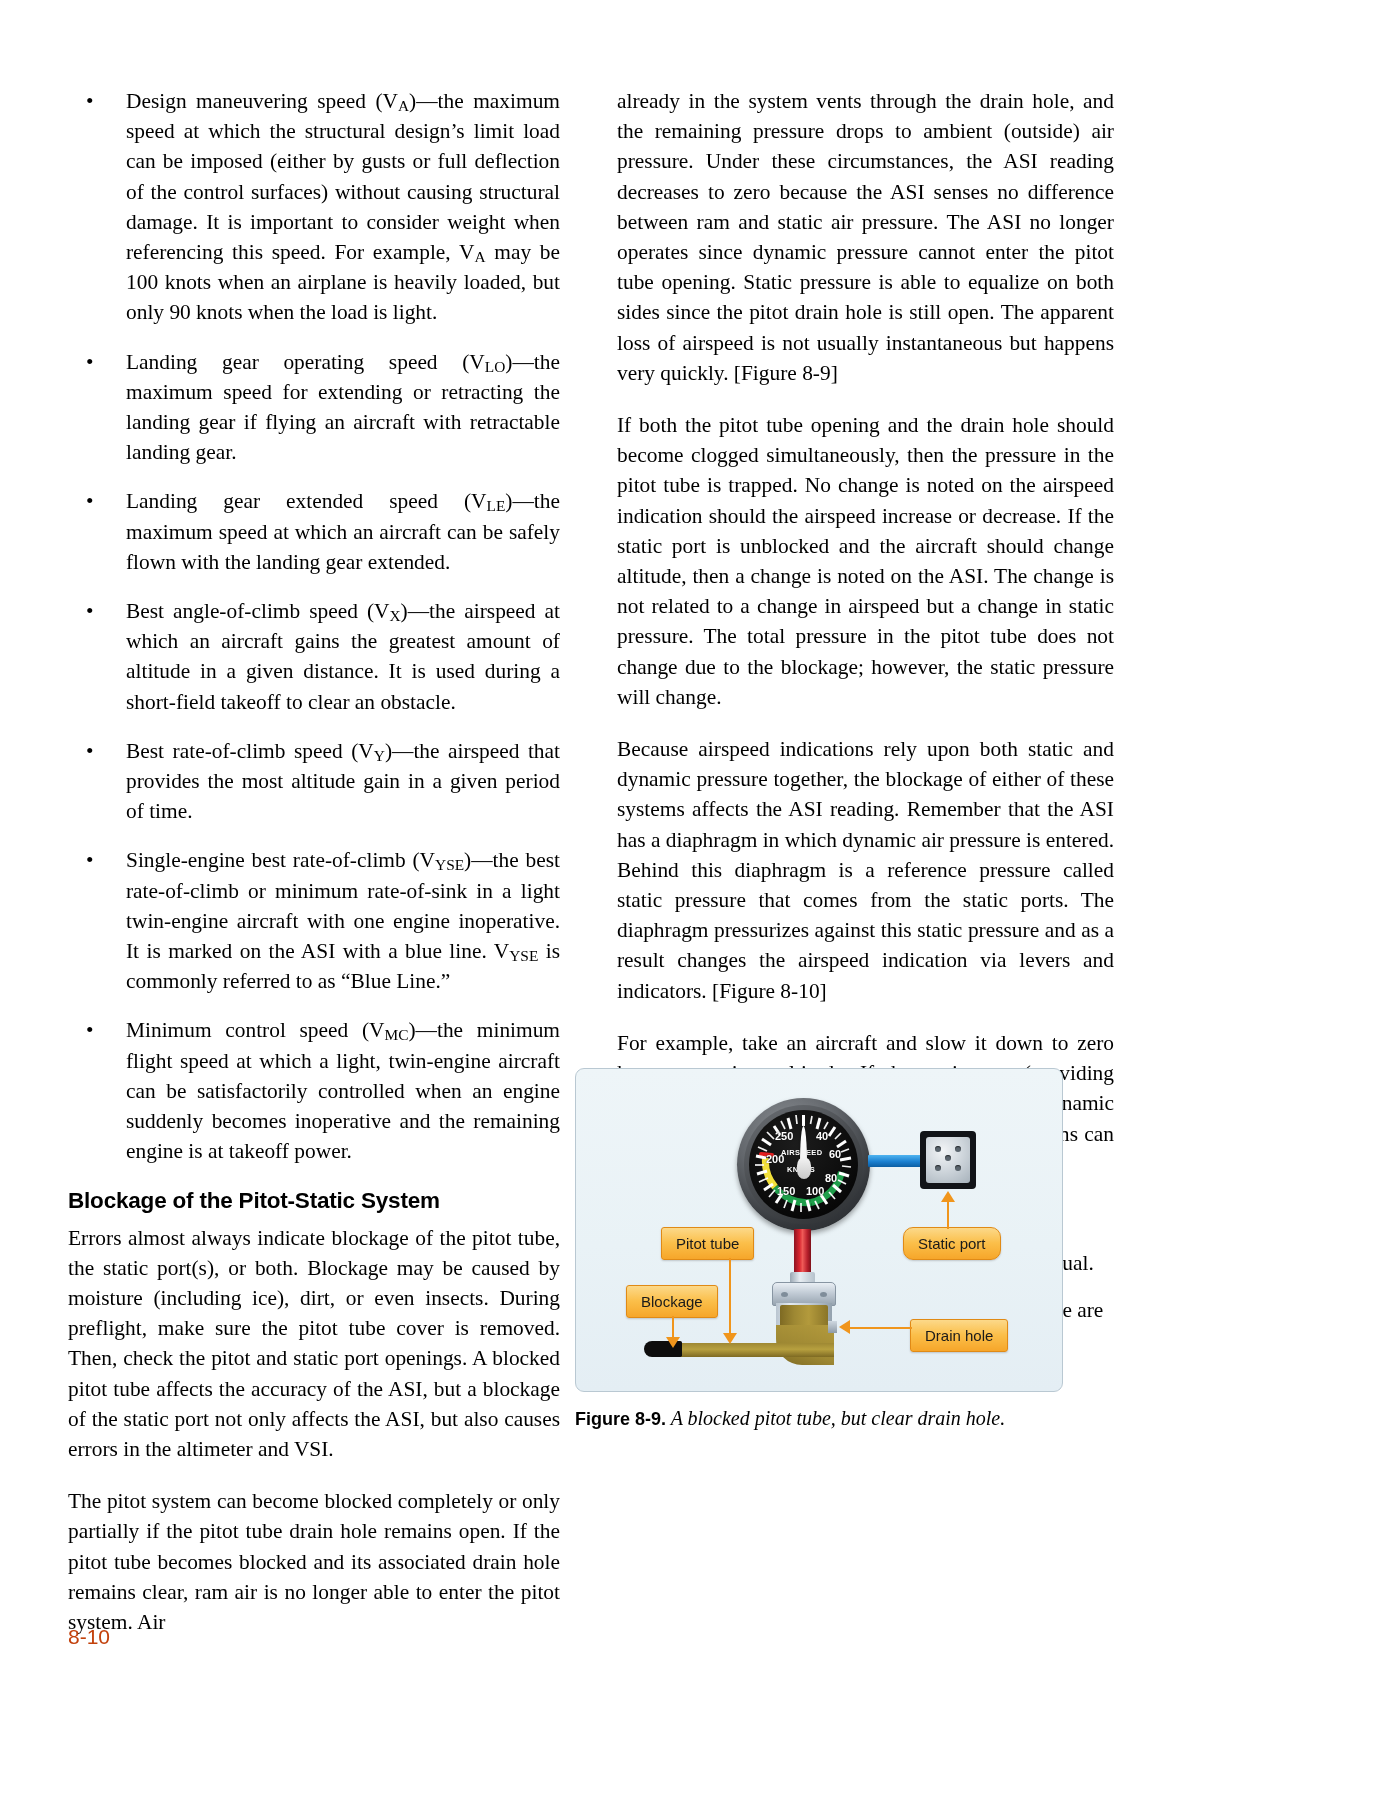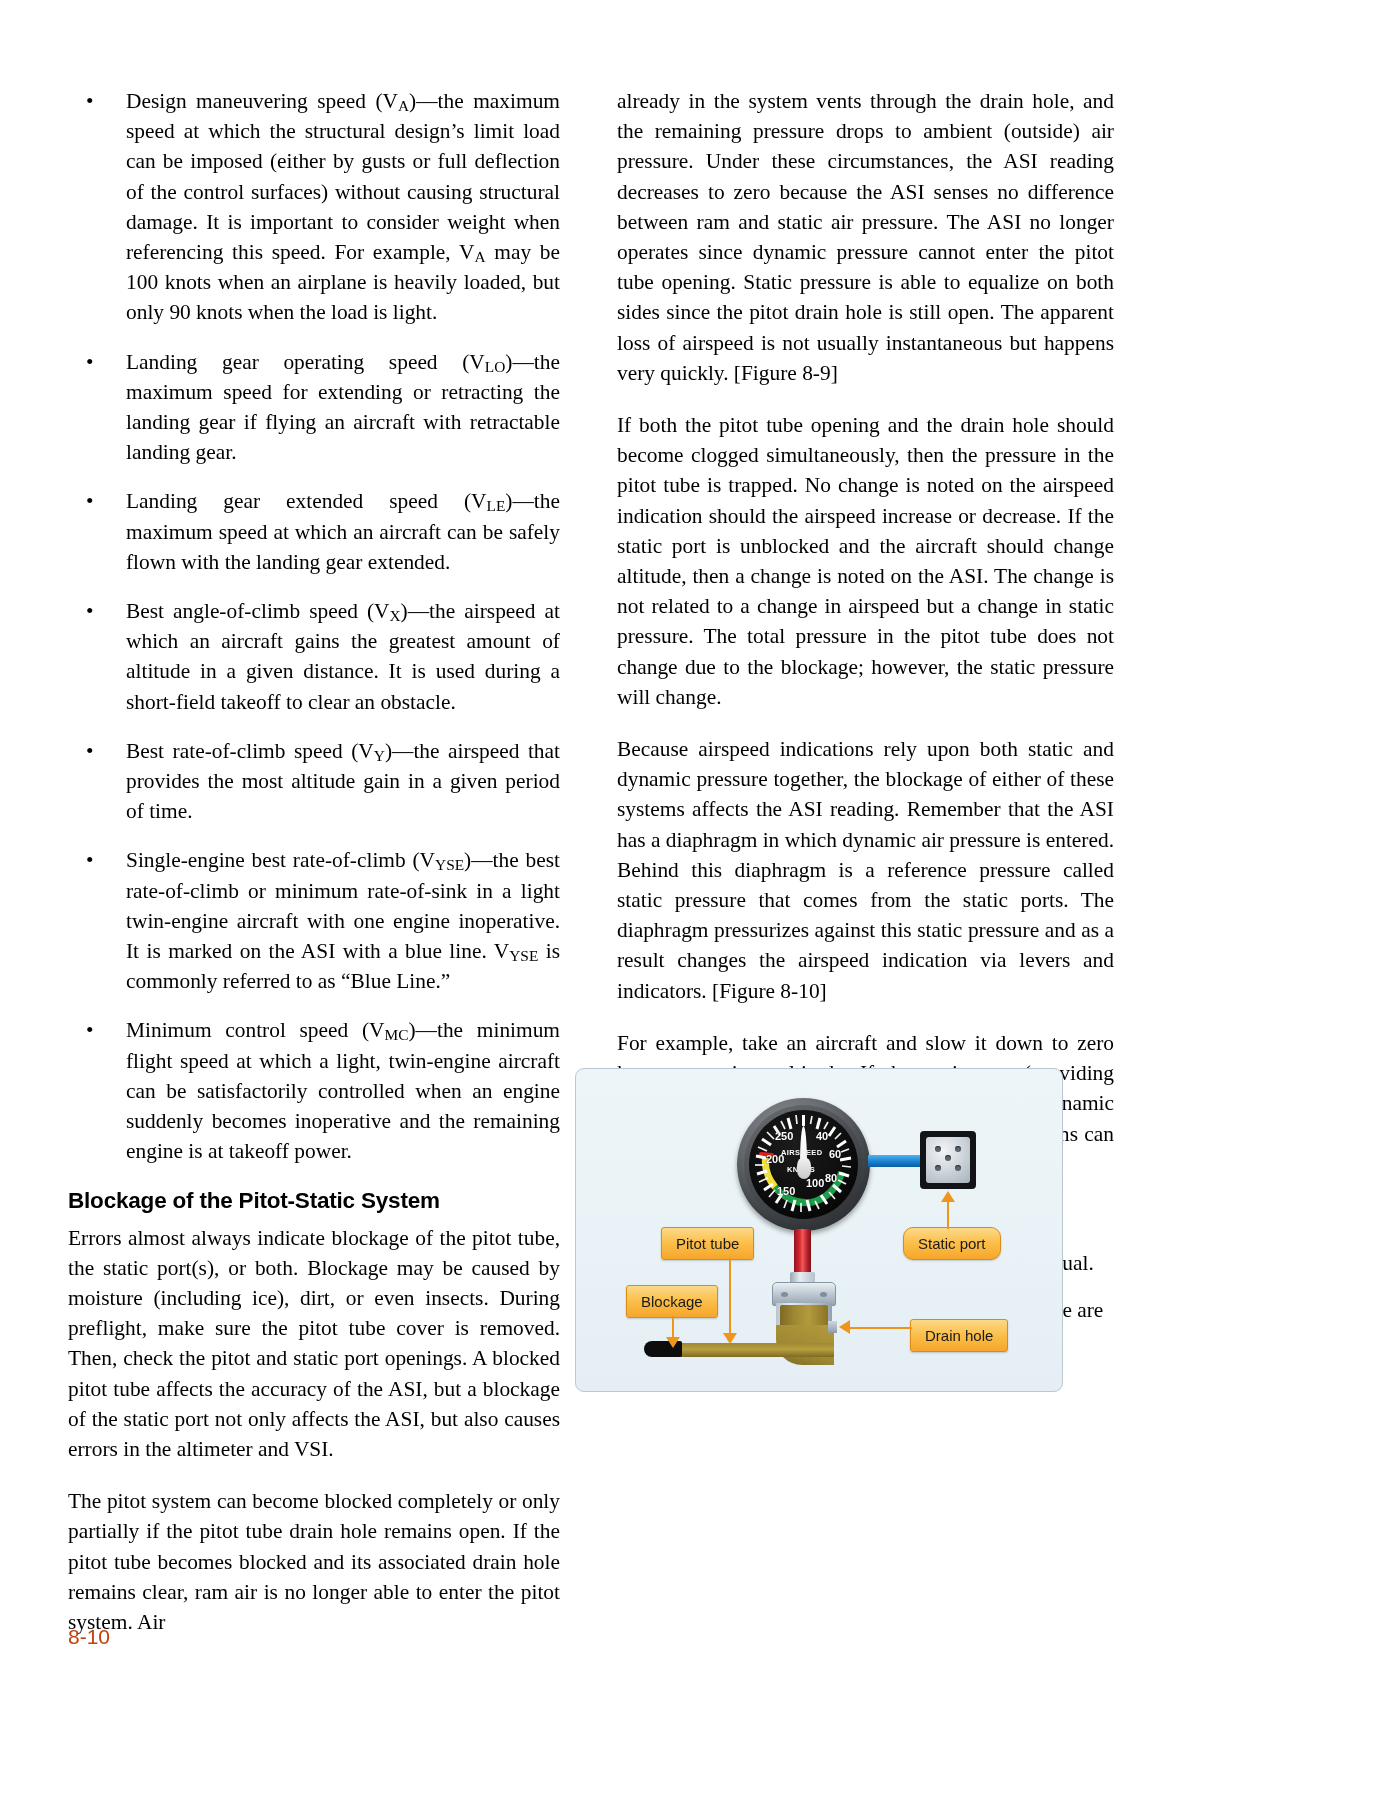--- a/index.html
+++ b/index.html
@@ -522,21 +522,21 @@
               <line x1="9" y1="37" x2="18" y2="41"></line>
               <line x1="18" y1="22" x2="25" y2="29"></line>
               <line x1="32" y1="11" x2="36" y2="19"></line>
               <line x1="47" y1="5" x2="48" y2="14"></line>
             </g>
           </svg>
 
           <span class="lbl" style="left:67px; top:21px;">40</span>
           <span class="lbl" style="left:80px; top:39px;">60</span>
           <span class="lbl" style="left:76px; top:63px;">80</span>
-          <span class="lbl" style="left:57px; top:68px;">100</span>
+          <span class="lbl" style="left:57px; top:76px;">100</span>
           <span class="lbl" style="left:28px; top:76px;">150</span>
           <span class="lbl" style="left:17px; top:44px;">200</span>
           <span class="lbl" style="left:26px; top:21px;">250</span>
 
           <span class="lbl-small" style="left:32px; top:39px;">AIRSPEED</span>
           <span class="lbl-small" style="left:38px; top:56px;">KNOTS</span>
 
           <div class="needle"></div>
           <div class="hub"></div>
         </div>
@@ -578,16 +578,19 @@
       <div class="callout" style="left:327px; top:158px;border-radius:10px;">Static port</div>
       <div class="leader leader-v" style="left:371px; top:132px; height:28px;"></div>
       <div class="arrowhead arrow-up" style="left:365px; top:122px;"></div>
 
       <div class="callout" style="left:334px; top:250px;">Drain hole</div>
       <div class="leader leader-h" style="left:274px; top:258px; width:62px;"></div>
       <div class="arrowhead arrow-left" style="left:263px; top:251px;"></div>
     </div>
   </div>
 
+  <div class="fig-caption">
+    <span class="fig-num">Figure 8-9.</span><span class="fig-text"> A blocked pitot tube, but clear drain hole.</span>
+  </div>
 
   <div class="page-number">8-10</div>
 
 </div>
 
 </body></html>

